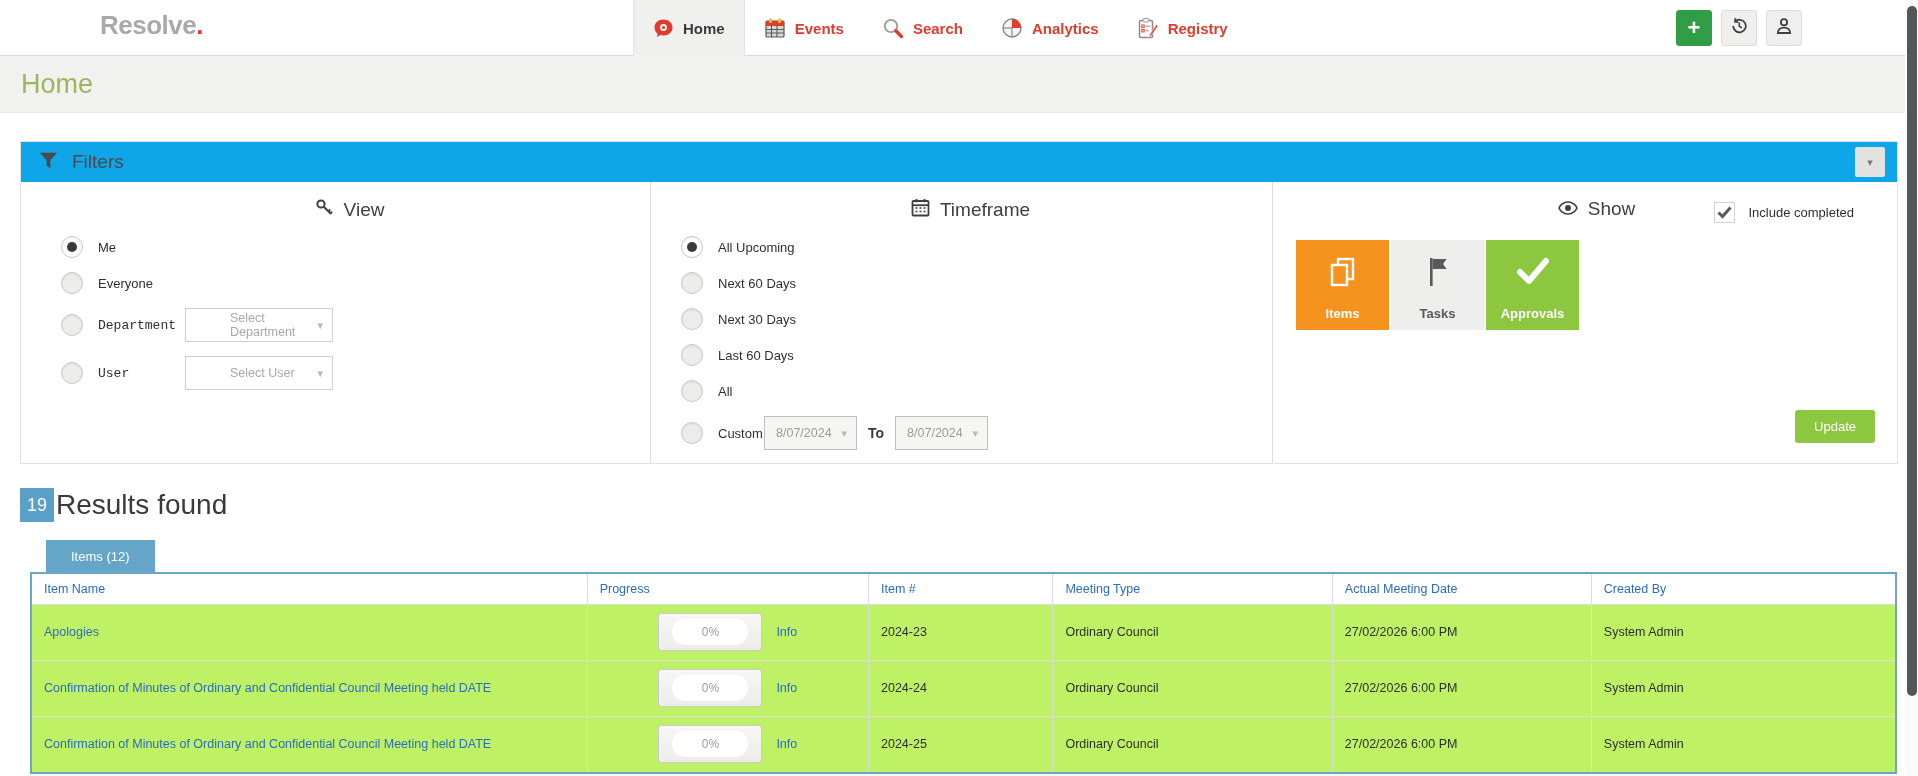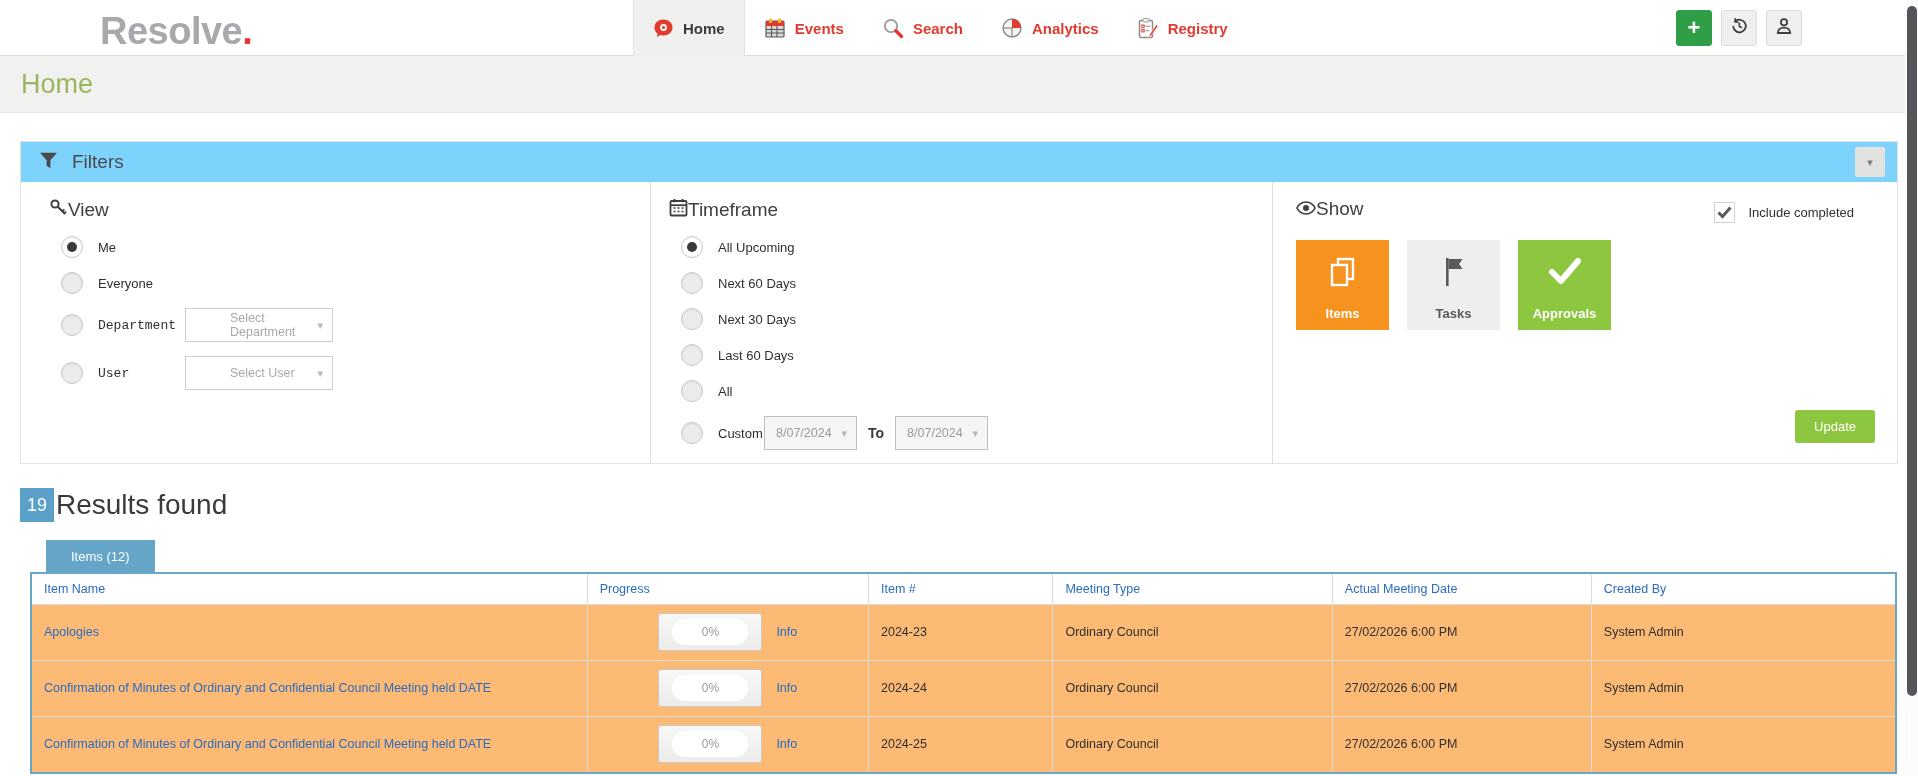--- a/index.html
+++ b/index.html
@@ -1,21 +1,21 @@
 <!DOCTYPE html>
 <html><head>
 <meta charset="utf-8">
 <style>
   * { margin:0; padding:0; box-sizing:border-box; }
   html,body { width:1918px; height:776px; overflow:hidden; background:#fff;
     font-family:"Liberation Sans","DejaVu Sans",sans-serif; color:#3c3c3e; }
 
   
   .navbar { position:relative; height:56px; background:#fff; border-bottom:1px solid #dcdcda; }
-  .logo { position:absolute; left:100px; top:10px; font-size:38px; font-weight:700; color:#a7a9ac; letter-spacing:-.5px; }
+  .logo { position:absolute; left:100px; top:10px; font-size:26px; font-weight:700; color:#a7a9ac; letter-spacing:-.5px; }
   .logo .dot { color:#e23a2e; }
   .nav-tabs { position:absolute; left:633px; top:0; height:56px; display:flex; align-items:stretch; }
   .nav-tab { display:flex; align-items:center; gap:9px; padding:0 19px; cursor:pointer;
     color:#e23a2e; font-size:15px; font-weight:700; }
   .nav-tab.active { background:#f0f0ee; color:#3b3b3d; border-left:1px solid #e2e2e0; border-right:1px solid #e2e2e0; }
   .nav-tab svg { display:block; }
   .nav-actions { position:absolute; right:116px; top:10px; display:flex; gap:9px; }
   .nav-btn { width:36px; height:36px; border:1px solid #dcdcda; border-radius:3px; background:#efefed;
     display:flex; align-items:center; justify-content:center; cursor:pointer; }
   .nav-btn.green { background:#2f9e47; border-color:#2f9e47; color:#fff; font-size:22px; font-weight:700; line-height:1; }
@@ -23,32 +23,32 @@
   
   .scrollbar-track { position:fixed; right:0; top:0; width:13px; height:776px; background:#fbfbfb; }
   .scrollbar-thumb { position:absolute; right:1px; top:6px; width:10px; height:690px; background:#55565a; border-radius:5px; }
 
   
   .title-band { height:57px; background:#f1f1ef; display:flex; align-items:center; border-bottom:1px solid #e7e7e5; }
   .page-title { margin-left:21px; font-size:27px; font-weight:400; color:#99b75f; }
 
   
   .filters-panel { margin:28px 20px 0 20px; border:1px solid #e3e3e1; }
-  .filters-header { position:relative; height:40px; background:#7dd3fc; display:flex; align-items:center; }
+  .filters-header { position:relative; height:40px; background:#0ea5e9; display:flex; align-items:center; }
   .filters-header .funnel { margin-left:18px; }
   .filters-title { margin-left:14px; font-size:19px; color:#4a4a4c; }
   .collapse-btn { position:absolute; right:12px; top:5px; width:30px; height:30px; background:#e2e2e0;
     border-radius:2px; display:flex; align-items:center; justify-content:center;
     color:#7c7c7e; font-size:11px; cursor:pointer; }
   .filters-body { display:flex; background:#fff; height:281px; }
   .fcol { position:relative; }
   .fcol-view { width:630px; border-right:1px solid #ddddda; }
   .fcol-timeframe { width:622px; border-right:1px solid #ddddda; }
   .fcol-show { flex:1; }
-  .fcol-heading { display:flex; align-items:center; font-size:19px; color:#3f3f41; }
+  .fcol-heading { display:flex; align-items:center; gap:10px; font-size:19px; color:#3f3f41;justify-content:center; }
   .fcol-view .fcol-heading { margin:16px 0 0 28px; }
   .fcol-timeframe .fcol-heading { margin:16px 0 0 18px; }
   .fcol-show .fcol-heading { margin:16px 0 0 23px; }
 
   .radio-row { display:flex; align-items:center; margin-top:14px; min-height:22px; }
   .fcol-view .radio-row { margin-left:40px; }
   .fcol-timeframe .radio-row { margin-left:30px; }
   .radio { width:22px; height:22px; border-radius:50%; background:#ececea; border:1px solid #c8c8c6;
     box-shadow:inset 0 1px 2px rgba(0,0,0,.07); flex:none; cursor:pointer; position:relative; }
   .radio.selected { background:#fff; }
@@ -61,21 +61,21 @@
   .select-box .chev { color:#b8b8b6; font-size:11px; }
   .select-wide { width:148px;padding-left:44px; }
   .select-date { width:93px; background:#f5f5f3; border-color:#bfbfbd; color:#9b9b99; }
   .to-label { margin:0 11px; font-size:14px; font-weight:700; color:#3a3a3c; }
 
   .include-completed { position:absolute; top:20px; right:43px; display:flex; align-items:center; gap:13px; }
   .checkbox { width:21px; height:21px; background:#fff; border:1px solid #d2d2d0;
     display:flex; align-items:center; justify-content:center; cursor:pointer; }
   .include-label { font-size:13px; color:#2f2f31; }
 
-  .tiles { display:flex; gap:18px; margin:20px 0 0 23px; }
+  .tiles { display:flex; gap:2px; margin:20px 0 0 23px; }
   .tile { width:93px; height:90px; position:relative; cursor:pointer; }
   .tile-items { background:#f6921e; }
   .tile-approvals { background:#8dc63f; }
   .tile-tasks { background:#eeeeec; }
   .tile .tile-icon { position:absolute; top:16px; left:0; right:0; display:flex; justify-content:center; }
   .tile-label { position:absolute; bottom:9px; width:100%; text-align:center; font-size:13px; font-weight:700; color:#fff; }
   .tile-tasks .tile-label { color:#58595b; }
 
   .update-btn { position:absolute; right:22px; bottom:20px; background:#8dc63f; color:#fff; border:none;
     font-size:13px; padding:9px 19px; border-radius:3px; cursor:pointer; font-family:inherit; }
@@ -88,21 +88,21 @@
 
   .results-tabs { margin:18px 0 0 46px; display:flex; }
   .results-tab { height:32px; background:#64a5c8; color:#fff; font-size:13px; display:flex;
     align-items:center; padding:8px 25px; cursor:pointer; }
 
   .results-table-wrap { margin:0 21px 0 30px; border:2px solid #6aa6c8; background:#fff; }
   table.results { width:100%; border-collapse:collapse; table-layout:fixed; }
   table.results th { height:30px; font-size:12.5px; font-weight:400; color:#2b6cc0; text-align:left;
     padding:0 12px; border:1px solid #dcdcda; border-top:none; background:#fff; }
   table.results td { height:56px; font-size:12.5px; color:#2f2f31; padding:0 12px;
-    border:1px solid #dcdcda; background:#fdba74; }
+    border:1px solid #dcdcda; background:#bef264; }
   table.results th:first-child, table.results td:first-child { border-left:none; }
   table.results th:last-child, table.results td:last-child { border-right:none; }
   table.results tr:last-child td { border-bottom:none; }
   a.cell-link { color:#2b6cc0; text-decoration:none; cursor:pointer; }
 
   .progress-cell { display:flex; align-items:center; justify-content:center; gap:14px; }
   .progress-box { width:104px; height:38px; border:1px solid #c9c9c7; border-radius:3px;
     background:linear-gradient(#f7f7f5,#ececea); display:flex; align-items:center; justify-content:center; }
   .progress-pill { width:76px; height:26px; background:#fff; border-radius:14px; display:flex;
     align-items:center; justify-content:center; font-size:12px; color:#9a9a98; }

